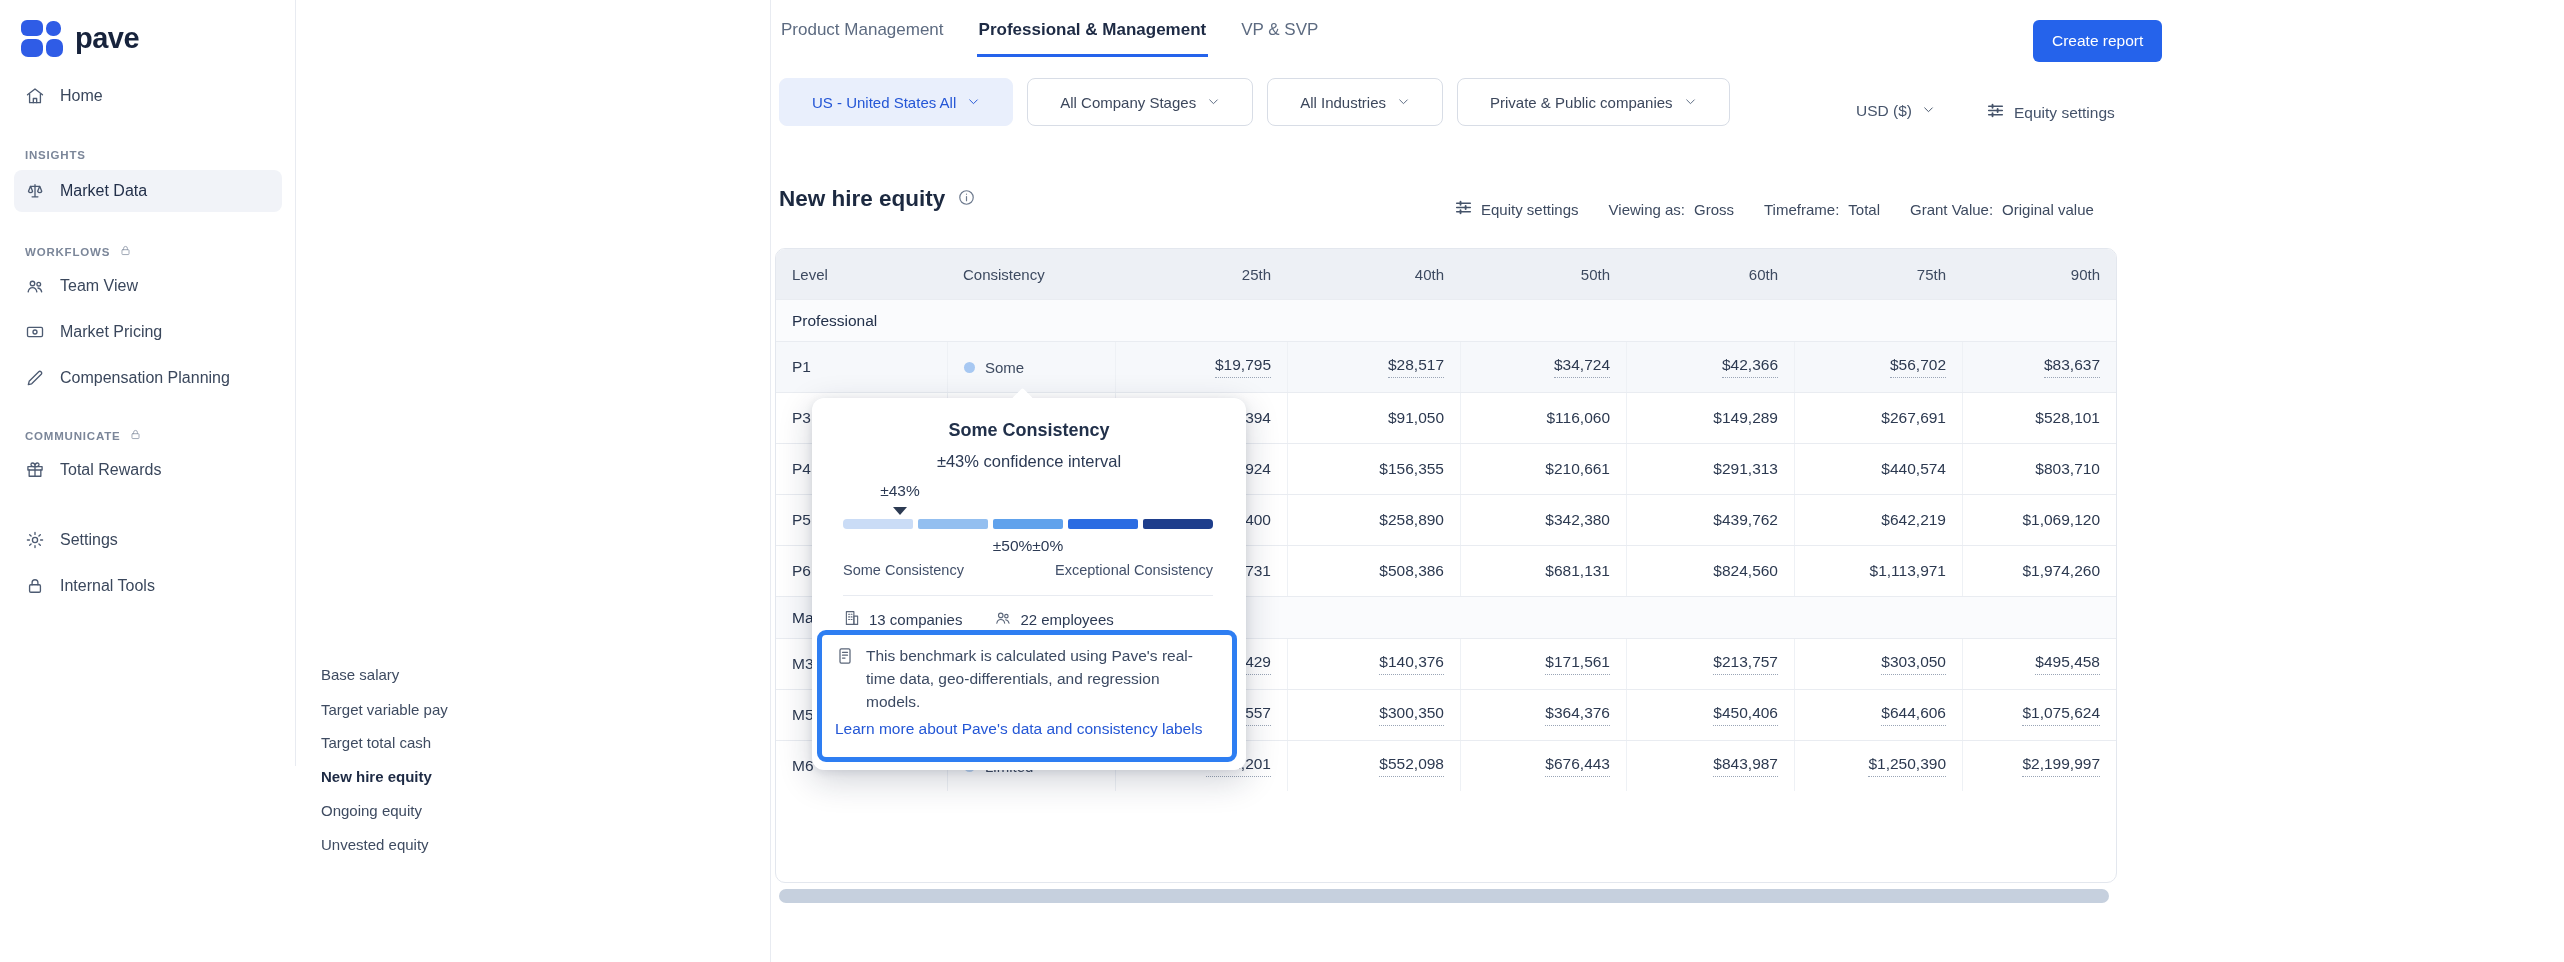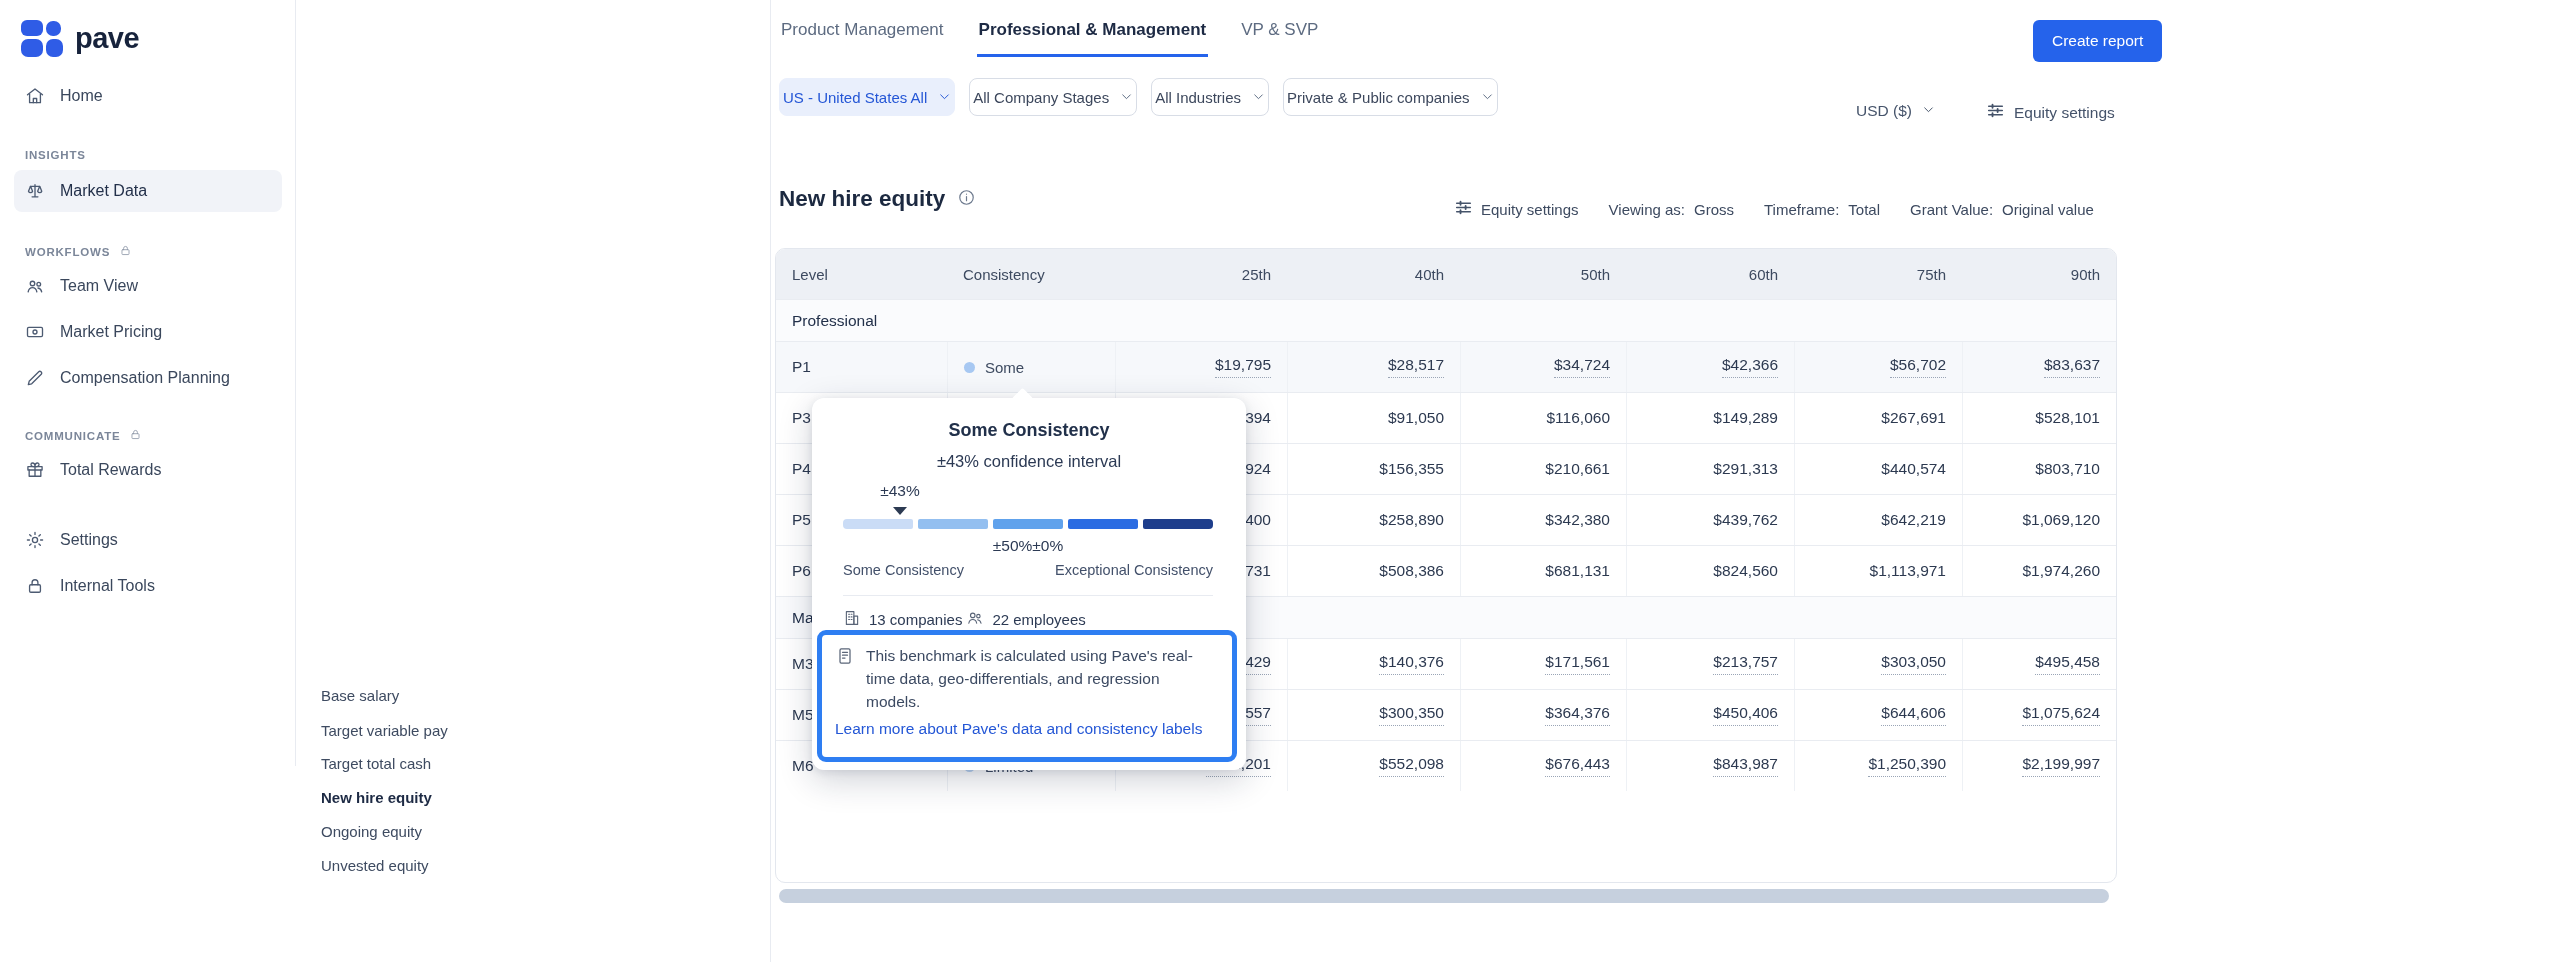--- a/index.html
+++ b/index.html
@@ -19,34 +19,34 @@
   .logotext { font-size:29px; font-weight:700; color:#17233c; letter-spacing:-0.5px; }
   .snav-item { position:absolute; left:14px; width:268px; height:40px; display:flex; align-items:center; gap:15px; padding-left:11px; font-size:16px; color:#3a475c; border-radius:8px; cursor:pointer; }
   .snav-item.active { background:#f1f3f8; color:#23304a; }
   .snav-label { position:absolute; left:25px; display:flex; align-items:center; gap:9px; font-size:11.5px; font-weight:700; letter-spacing:0.8px; color:#7b8699; }
   .icon { flex:0 0 auto; display:inline-flex; }
   .icon svg { stroke:#4d5b72; fill:none; stroke-width:1.6; stroke-linecap:round; stroke-linejoin:round; }
   .snav-label svg { stroke:#8b95a6; fill:none; stroke-width:1.5; stroke-linecap:round; }
 
   
   .subnav { position:absolute; left:296px; top:0; width:475px; height:962px; background:#fff; border-right:1px solid #e8ebf1; }
-  .subnav-item { position:absolute; left:25px; height:30px; display:flex; align-items:flex-start; font-size:15px; color:#3e4b61; cursor:pointer;margin-top:28px; }
+  .subnav-item { position:absolute; left:25px; height:30px; display:flex; align-items:center; font-size:15px; color:#3e4b61; cursor:pointer; }
   .subnav-item.active { font-weight:700; color:#1d2a44; }
 
   
   .main { position:absolute; left:771px; top:0; width:1793px; height:962px; background:#fff; }
 
   .tabs { position:absolute; left:8px; top:14px; display:flex; gap:31px; }
   .tab { font-size:17px; color:#5d6b81; padding:6px 2px 14px 2px; cursor:pointer; border-bottom:3px solid transparent; }
   .tab.active { color:#1d2a44; font-weight:600; border-bottom-color:#2563eb; }
 
   .create-report { position:absolute; left:1262px; top:20px; height:42px; padding:0 19px; background:#2563eb; color:#fff; font-size:15.5px; border:none; border-radius:6px; display:flex; align-items:center; cursor:pointer; font-family:inherit; }
 
   .filters { position:absolute; left:8px; top:78px; display:flex; gap:14px; }
-  .pill { height:38px; display:flex; align-items:center; gap:11px; padding:0 3px; border-radius:8px; font-size:15px; background:#fff; border:1px solid #d8dde6; color:#3c475c; cursor:pointer; }
+  .pill { height:48px; display:flex; align-items:center; gap:11px; padding:0 32px; border-radius:8px; font-size:15px; background:#fff; border:1px solid #d8dde6; color:#3c475c; cursor:pointer; }
   .pill.blue { background:#e9effc; border-color:#e9effc; color:#2456d6; }
   .pill svg { stroke:#5b6b82; fill:none; stroke-width:1.8; stroke-linecap:round; stroke-linejoin:round; }
   .pill.blue svg { stroke:#2456d6; }
 
   .top-right-ctrl { position:absolute; top:86px; display:flex; align-items:center; gap:10px; font-size:15.5px; color:#45536a; cursor:pointer;margin-top:16px; }
   .top-right-ctrl svg { stroke:#45536a; fill:none; stroke-width:1.8; stroke-linecap:round; }
 
   .heading { position:absolute; left:8px; top:186px; display:flex; align-items:center; gap:12px; }
   .heading h1 { font-size:22.5px; font-weight:600; color:#1c2940; }
   .heading svg { stroke:#6d7a8e; fill:none; stroke-width:1.5; stroke-linecap:round; }
@@ -85,21 +85,21 @@
   .tt-bar { position:absolute; left:31px; top:121px; width:370px; height:10px; display:flex; gap:5px; }
   .tt-bar span { flex:1; border-radius:2px; }
   .tt-bar span:nth-child(1){ background:#cadcf6; border-radius:4px 2px 2px 4px; }
   .tt-bar span:nth-child(2){ background:#93bff0; }
   .tt-bar span:nth-child(3){ background:#60a2ec; }
   .tt-bar span:nth-child(4){ background:#2b6ce2; }
   .tt-bar span:nth-child(5){ background:#1e3e8c; border-radius:2px 4px 4px 2px; }
   .tt-scale { position:absolute; left:31px; top:139px; width:370px; display:flex; justify-content:center; font-size:15.5px; color:#2c3a54; }
   .tt-names { position:absolute; left:31px; top:164px; width:370px; display:flex; justify-content:space-between; font-size:14.5px; color:#42506a; }
   .tt-divider { position:absolute; left:31px; top:197px; width:370px; height:1px; background:#e8ebf1; }
-  .tt-stats { position:absolute; left:31px; top:211px; display:flex; align-items:center; gap:4px; font-size:15px; color:#2c3a54; }
+  .tt-stats { position:absolute; left:31px; top:211px; display:flex; align-items:center; gap:32px; font-size:15px; color:#2c3a54; }
   .tt-stat { display:flex; align-items:center; gap:8px; }
   .tt-stats svg { stroke:#5a6578; fill:none; stroke-width:1.5; stroke-linecap:round; stroke-linejoin:round; }
   .tt-notebox { position:absolute; left:5px; top:232px; width:420px; height:132px; border:5px solid #2e7ef2; border-radius:9px; background:#fff; }
   .tt-noteicon { position:absolute; left:13px; top:11px; }
   .tt-noteicon svg { stroke:#5a6578; fill:none; stroke-width:1.5; stroke-linecap:round; stroke-linejoin:round; }
   .tt-notetext { position:absolute; left:44px; top:9px; width:330px; font-size:15.5px; line-height:23px; color:#3c4a62; }
   .tt-link { position:absolute; left:13px; top:85px; font-size:15.5px; color:#2457d6; cursor:pointer; white-space:nowrap; }
 </style>
 </head>
 <body>

